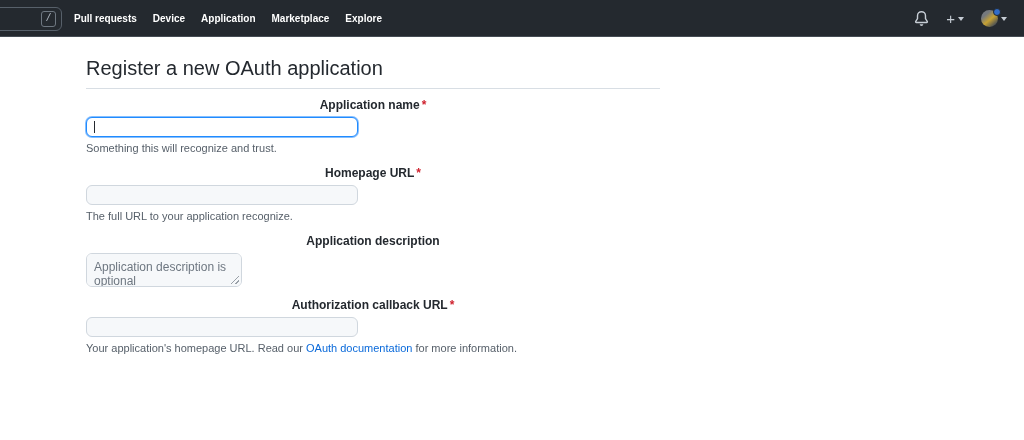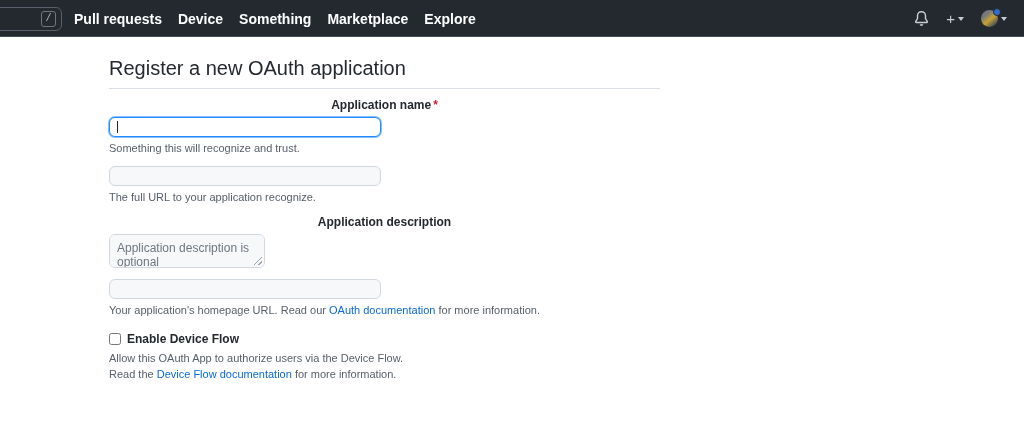--- a/index.html
+++ b/index.html
@@ -10,35 +10,35 @@
   .navbar { height:37px; background:#24292f; display:flex; align-items:center;
     box-shadow: inset 0 -1px 0 #454c54; }
   .search-clip { overflow:hidden; width:62px; height:37px; display:flex; align-items:center; flex:0 0 62px; }
   .search-box { width:212px; height:24px; margin-left:-150px; border:1px solid #57606a;
     border-radius:6px; background:#24292f; display:flex; align-items:center;
     justify-content:flex-end; padding-right:5px; }
   .slash-key { width:15px; height:16px; border:1px solid #6e7781; border-radius:3px;
     color:#b1bac4; font-size:10px; line-height:14px; text-align:center;
     font-family:"Liberation Mono", monospace; }
   .nav-menu { display:flex; align-items:center; gap:16px; margin-left:12px; }
-  .nav-item { color:#ffffff; font-size:14px; font-weight:700; cursor:pointer; white-space:nowrap; }
+  .nav-item { color:#ffffff; font-size:10px; font-weight:700; cursor:pointer; white-space:nowrap; }
   .nav-right { margin-left:auto; display:flex; align-items:center; gap:17px; padding-right:17px; }
   .bell-icon svg { display:block; fill:#c6cdd5; }
   .plus-group { display:flex; align-items:center; gap:3px; color:#c6cdd5; cursor:pointer; }
   .plus-glyph { font-size:15px; line-height:15px; color:#c6cdd5; }
   .caret { width:0; height:0; border-left:3.5px solid transparent; border-right:3.5px solid transparent;
     border-top:4px solid #c6cdd5; display:inline-block; }
   .avatar-group { display:flex; align-items:center; gap:3px; cursor:pointer; }
   .avatar { width:17px; height:17px; border-radius:50%; position:relative;
     background:linear-gradient(140deg,#75797e 28%,#c7a233 55%,#4a4f54 85%); }
   .avatar-dot { position:absolute; top:-2px; right:-3px; width:8px; height:8px;
     background:#316dca; border:1.5px solid #24292f; border-radius:50%; }
 
   
-  .main { padding:20px 0 0 109px; width:660px; }
+  .main { padding:20px 0 0 86px; width:660px; }
   .page-title { font-size:20px; font-weight:400; line-height:22px; color:#24292f;
     padding-bottom:9px; border-bottom:1px solid #d8dee4; }
   form { margin-top:9px; }
   .form-group { margin-bottom:11px; }
   .field-label { display:block; font-size:12px; font-weight:700; color:#24292f;
     line-height:15px; margin-bottom:4px;text-align:center; }
   .required-asterisk { color:#cf222e; margin-left:2px; font-weight:700; }
   .text-input { width:272px; height:20px; border:1px solid #d0d7de; border-radius:6px;
     background:#f6f8fa; font-size:12px; padding:0 7px; color:#24292f; outline:none;
     font-family:"Liberation Sans", sans-serif; display:block; }
@@ -67,21 +67,21 @@
 
 <header class="navbar">
   <div class="search-clip">
     <div class="search-box">
       <span class="slash-key">/</span>
     </div>
   </div>
   <nav class="nav-menu">
     <span class="nav-item">Pull requests</span>
     <span class="nav-item">Device</span>
-    <span class="nav-item">Something</span>
+    <span class="nav-item">Application</span>
     <span class="nav-item">Marketplace</span>
     <span class="nav-item">Explore</span>
   </nav>
   <div class="nav-right">
     <span class="bell-icon">
       <svg width="15" height="15" viewBox="0 0 16 16" aria-hidden="true">
         <path d="M8 16a2 2 0 0 0 1.985-1.75c.017-.137-.097-.25-.235-.25h-3.5c-.138 0-.252.113-.235.25A2 2 0 0 0 8 16ZM3 5a5 5 0 0 1 10 0v2.947c0 .05.015.098.042.139l1.703 2.555A1.519 1.519 0 0 1 13.482 13H2.518a1.516 1.516 0 0 1-1.263-2.36l1.703-2.554A.255.255 0 0 0 3 7.947Zm5-3.5A3.5 3.5 0 0 0 4.5 5v2.947c0 .346-.102.683-.294.97l-1.703 2.556a.017.017 0 0 0-.003.01l.001.006.004.006.006.004.007.001h10.964l.007-.001.006-.004.004-.006.001-.007a.017.017 0 0 0-.003-.01l-1.703-2.554a1.745 1.745 0 0 1-.294-.97V5A3.5 3.5 0 0 0 8 1.5Z"></path>
       </svg>
     </span>
     <span class="plus-group">
@@ -106,44 +106,40 @@
         <span>Application name</span><span class="required-asterisk">*</span>
       </label>
       <div class="input-wrap">
         <input type="text" class="text-input focused" value="" style="">
         <span class="text-cursor"></span>
       </div>
       <div class="help-text">Something this will recognize and trust.</div>
     </div>
 
     <div class="form-group">
+      <label class="field-label">
+        <span>Homepage URL</span><span class="required-asterisk">*</span>
+      </label>
       <input type="text" class="text-input" value="" style="">
       <div class="help-text">The full URL to your application recognize.</div>
     </div>
 
     <div class="form-group">
       <label class="field-label">Application description</label>
       <div class="textarea-wrap">
         <textarea class="desc-textarea" placeholder="Application description is optional" style=""></textarea>
         <span class="resize-handle"></span>
       </div>
     </div>
 
     <div class="form-group">
+      <label class="field-label">
+        <span>Authorization callback URL</span><span class="required-asterisk">*</span>
+      </label>
       <input type="text" class="text-input" value="" style="">
       <div class="help-text">
         <span>Your application's homepage URL. Read our </span><a class="inline-link">OAuth documentation</a><span> for more information.</span>
       </div>
     </div>
 
-    <div class="checkbox-group">
-      <div class="checkbox-row">
-        <input type="checkbox" style="">
-        <span class="checkbox-label">Enable Device Flow</span>
-      </div>
-      <div class="help-text">Allow this OAuth App to authorize users via the Device Flow.</div>
-      <div class="help-text">
-        <span>Read the </span><a class="inline-link">Device Flow documentation</a><span> for more information.</span>
-      </div>
-    </div>
 
   </form>
 </main>
 
 </body></html>

